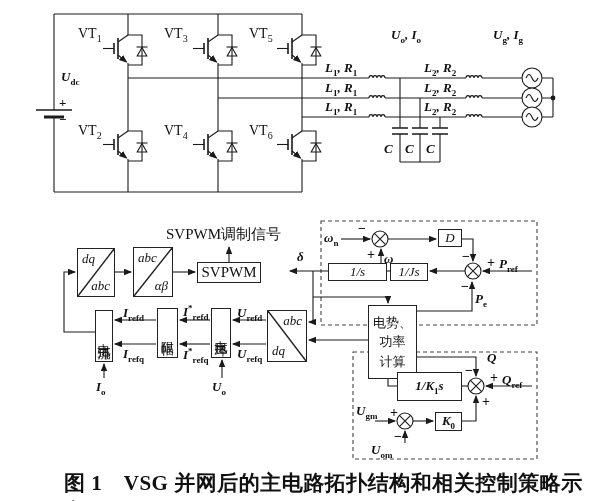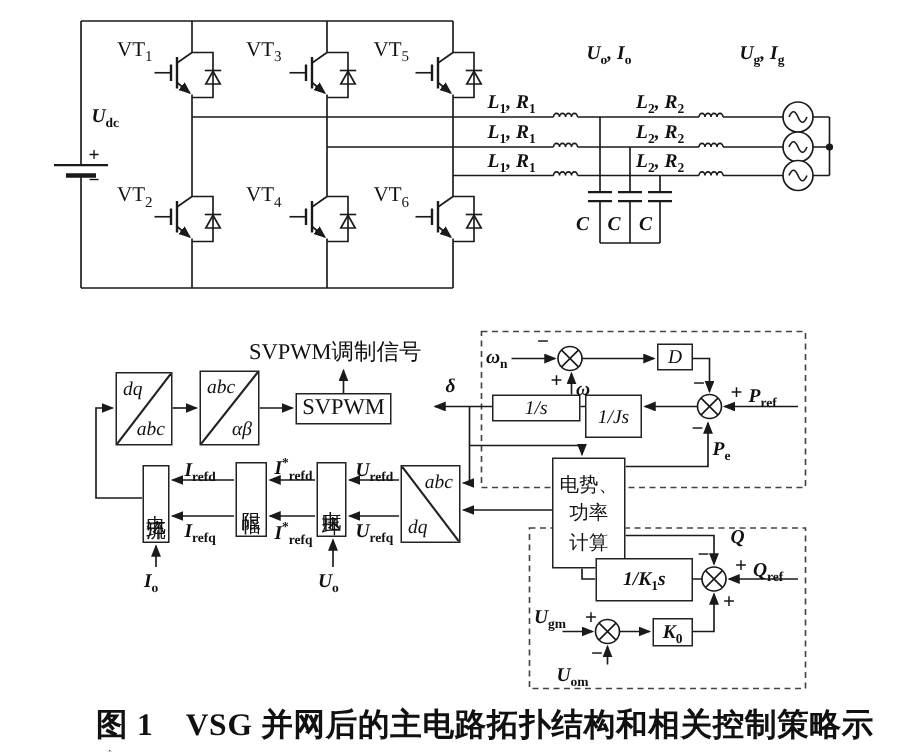--- a/index.html
+++ b/index.html
@@ -207,21 +207,21 @@
       </svg>
     <span class="tr">abc</span>
     <span class="bl">dq</span>
   </div>
 
   <div class="blk pre" style="left:368px;top:305px;width:49px;height:74px;">电势、
 功率
 计算</div>
 
   <div class="blk it" style="left:328px;top:263px;width:59px;height:18px;">1/s</div>
-  <div class="blk it" style="left:390px;top:263px;width:38px;height:29px;">1/Js</div>
+  <div class="blk it" style="left:390px;top:263px;width:38px;height:18px;">1/Js</div>
   <div class="blk it" style="left:438px;top:229px;width:24px;height:18px;">D</div>
   <div class="blk" style="left:397px;top:372px;width:65px;height:29px;">
     <span class="m" style="font-size:13px;"><i>1/K</i><sub>1</sub><i>s</i></span>
   </div>
   <div class="blk" style="left:435px;top:412px;width:27px;height:19px;">
     <span class="m" style="font-size:13px;"><i>K</i><sub>0</sub></span>
   </div>
 
   <span class="lb cn" style="left:166px;top:225px;font-size:15px;">SVPWM调制信号</span>
 

